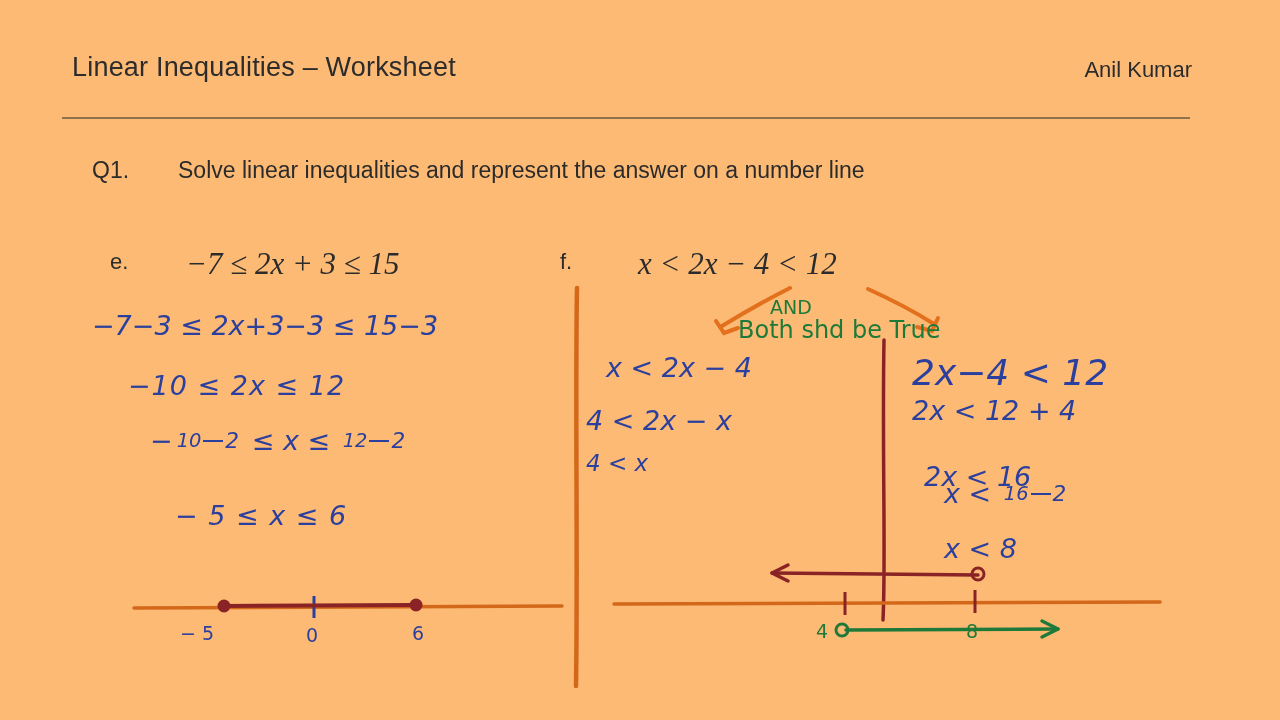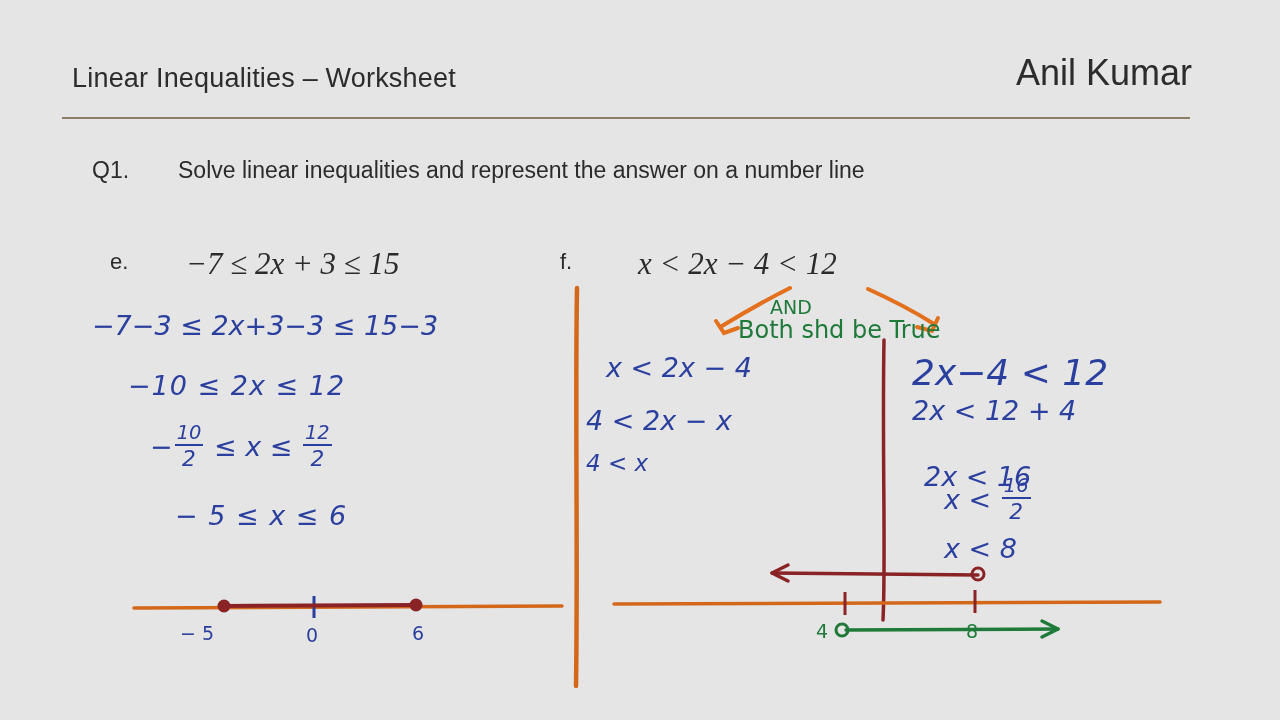--- a/index.html
+++ b/index.html
@@ -10,39 +10,39 @@
     width: 1280px;
     height: 720px;
     background: #f2dca8;
     font-family: "Liberation Sans", sans-serif;
     overflow: hidden;
     position: relative;
   }
   .page {
     position: absolute;
     inset: 0;
-    background: #e5e5e5;
+    background: #fdba74;
   }
   
   .header {
     position: absolute;
     left: 72px;
     top: 52px;
     width: 1120px;
     display: flex;
     align-items: flex-end;
     justify-content: space-between;
   }
   .header-title {
     font-size: 27px;
     color: #2c2c2c;
     letter-spacing: 0.2px;
   }
   .header-author {
-    font-size: 36px;
+    font-size: 22px;
     color: #2c2c2c;
   }
   .header-rule {
     position: absolute;
     left: 62px;
     top: 117px;
     width: 1128px;
     height: 2px;
     background: #6e5a3a;
     opacity: .75;
@@ -84,21 +84,21 @@
   .hand {
     position: absolute;
     font-family: "DejaVu Sans", sans-serif;
     color: #283a96;
     white-space: nowrap;
   }
   .hand.blue  { color: #2b3f9e; font-style: italic; }
 
   .frac {
     display: inline-flex;
-    flex-direction: column;
+    flex-direction: row;
     align-items: center;
     vertical-align: middle;
     line-height: 1;
     margin: 0 2px;
     transform: translateY(-2px);
   }
   .frac .num {
     font-size: .72em;
     padding: 0 2px;
   }

